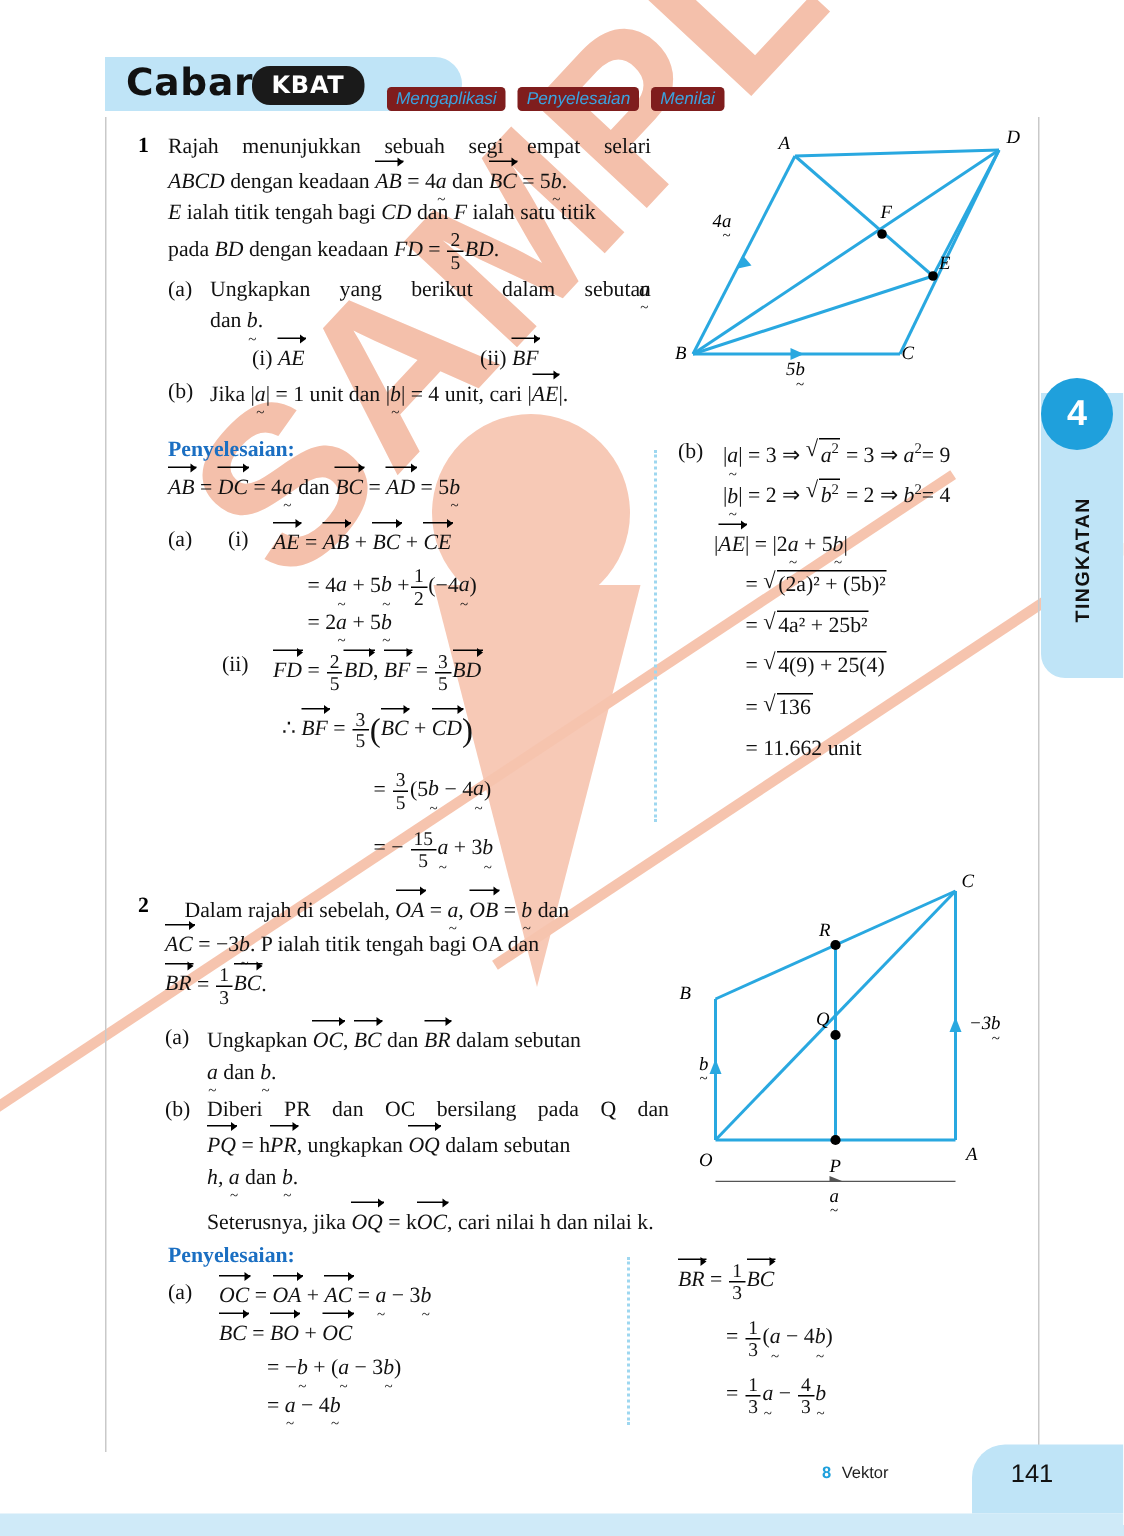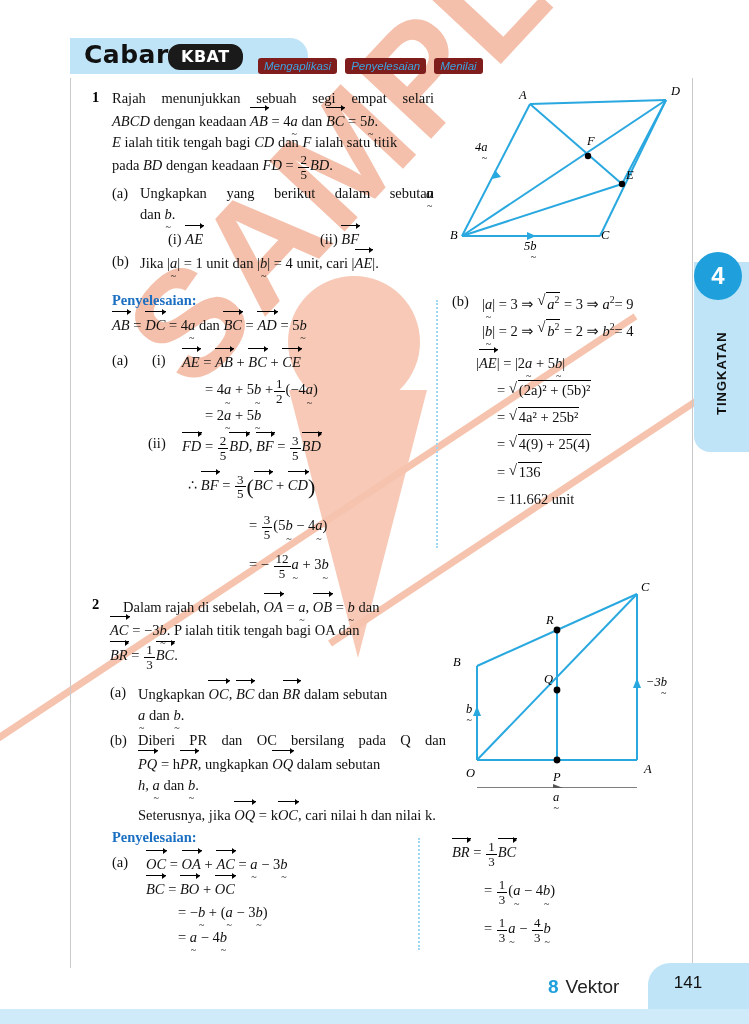--- a/index.html
+++ b/index.html
@@ -161,21 +161,21 @@
     border-radius: 22px 0 0 0;
   }
   .foot-strip { position: absolute; left: 0; top: 1009px; width: 749px; height: 15px; background: #cfeaf8; }
   .foot-num {
     position: absolute; left: 648px; top: 973px; width: 80px;
     text-align: center; font-family: "Liberation Sans", sans-serif;
     font-size: 17px; color: #111;
   }
   .foot-ch {
     position: absolute; left: 548px; top: 976px;
-    font-family: "Liberation Sans", sans-serif; font-size: 19px;
+    font-family: "Liberation Sans", sans-serif; font-size: 11px;
     color: #1fa0dc; font-weight: bold;
   }
   .foot-ch span.t { color: #222; font-weight: normal; margin-left: 7px; }
 </style>
 </head>
 <body>
 
 <div id="page">
 
   <div id="watermark">
@@ -313,21 +313,21 @@
       <span>+</span>
       <span class="vec">CD</span><span style="font-size:22px;vertical-align:-4px;">)</span>
     </div>
     <div class="txt" style="left:249px; top:513px;">
       <span>=</span>
       <span class="frac"><span class="n">3</span><span class="d">5</span></span><span>(5</span><span class="uvec">b</span>
       <span>− 4</span><span class="uvec">a</span><span>)</span>
     </div>
     <div class="txt" style="left:249px; top:552px;">
       <span>= −</span>
-      <span class="frac"><span class="n">12</span><span class="d">5</span></span><span class="uvec">a</span>
+      <span class="frac"><span class="n">15</span><span class="d">5</span></span><span class="uvec">a</span>
       <span>+ 3</span><span class="uvec">b</span>
     </div>
 
     <div class="txt" style="left:452px; top:292px;">(b)</div>
     <div class="txt" style="left:482px; top:292px;">
       |<span class="uvec">a</span><span>| = 3 ⇒</span>
       <span class="sqrt"><span><span class="it">a</span><sup>2</sup></span></span>
       <span>= 3 ⇒</span> <span class="it">a</span><sup>2</sup><span>= 9</span>
     </div>
     <div class="txt" style="left:482px; top:319px;">

